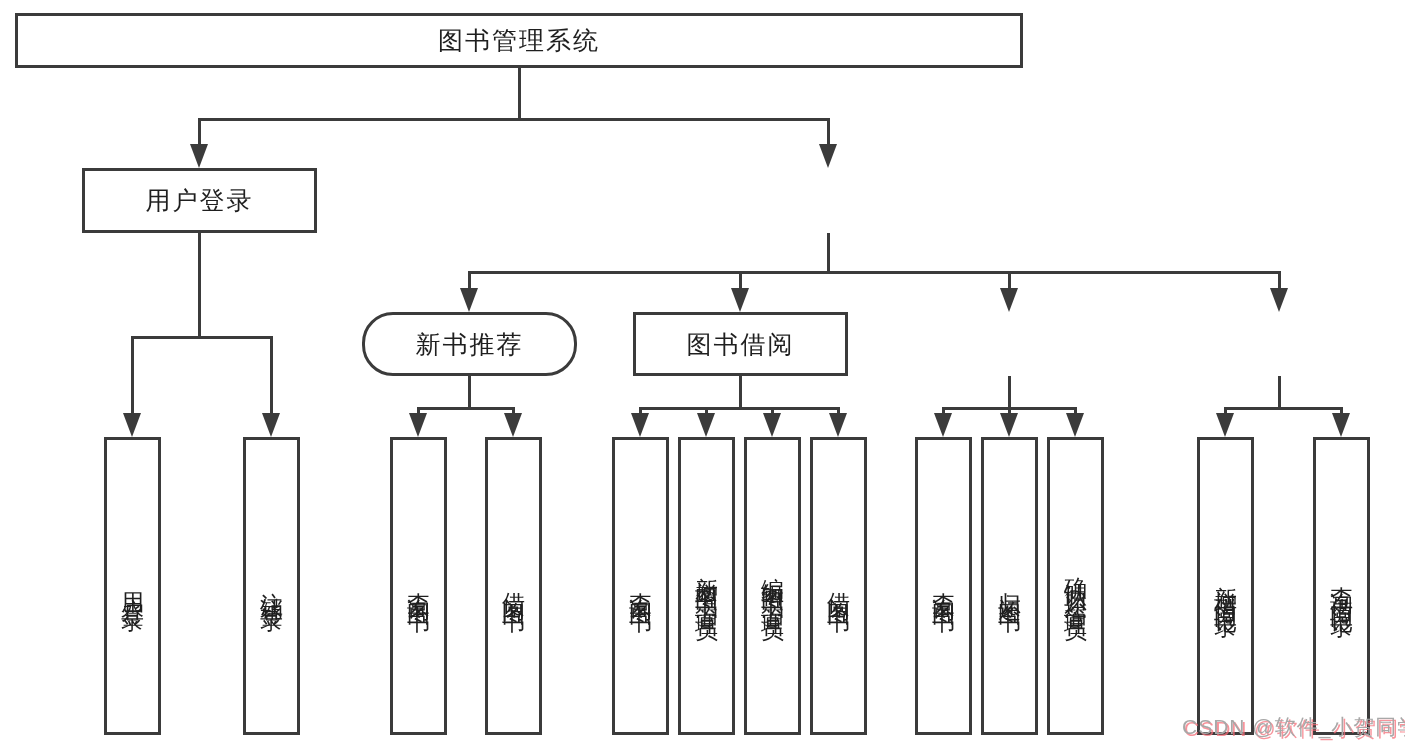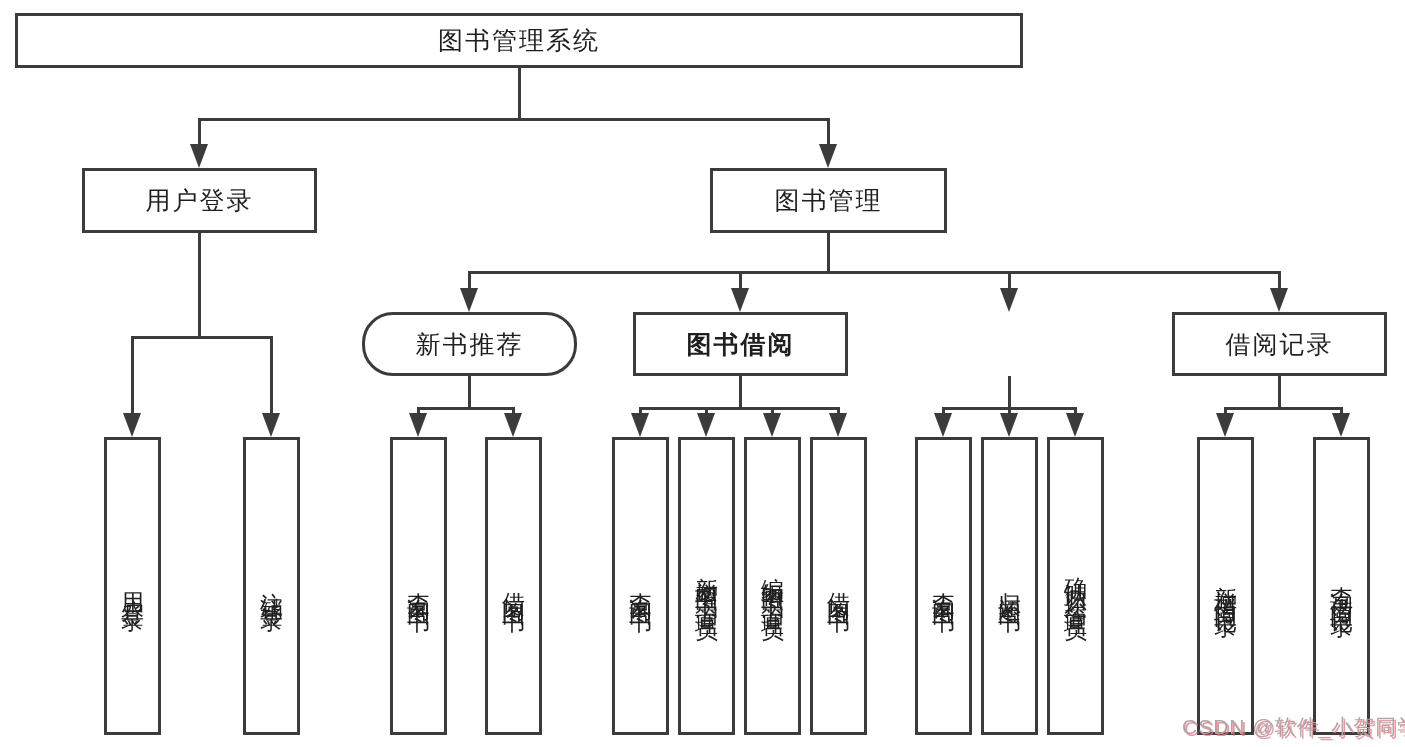--- a/index.html
+++ b/index.html
@@ -90,28 +90,26 @@
   <div class="hline" style="left:1224px;top:407px;width:119px;"></div>
   <div class="vline" style="left:1224px;top:407px;height:10px;"></div>
   <div class="vline" style="left:1340px;top:407px;height:10px;"></div>
   <div class="arrow" style="left:1216px;top:413px;"></div>
   <div class="arrow" style="left:1332px;top:413px;"></div>
 
   <div class="box hbox" style="left:15px;top:13px;width:1008px;height:55px;">图书管理系统</div>
 
   <div class="box hbox" style="left:82px;top:168px;width:235px;height:65px;">用户登录</div>
 
-  <div class="box hbox" style="left:710px;top:168px;width:237px;height:65px;">图书管理</div>
 
   <div class="box hbox" style="left:362px;top:312px;width:215px;height:64px;border-radius:31px;">新书推荐</div>
 
-  <div class="box hbox" style="left:633px;top:312px;width:215px;height:64px;font-weight:bold;">图书借阅</div>
+  <div class="box hbox" style="left:633px;top:312px;width:215px;height:64px;">图书借阅</div>
 
 
-  <div class="box hbox" style="left:1172px;top:312px;width:215px;height:64px;">借阅记录</div>
 
   <div class="box leaf" style="left:104px;top:437px;width:57px;height:298px;">用户登录</div>
   <div class="box leaf" style="left:243px;top:437px;width:57px;height:298px;">注销登录</div>
 
   <div class="box leaf" style="left:390px;top:437px;width:57px;height:298px;">查询图书</div>
   <div class="box leaf" style="left:485px;top:437px;width:57px;height:298px;">借阅图书</div>
 
   <div class="box leaf" style="left:612px;top:437px;width:57px;height:298px;">查询图书</div>
   <div class="box leaf" style="left:678px;top:437px;width:57px;height:298px;">新增图书（管理员）</div>
   <div class="box leaf" style="left:744px;top:437px;width:57px;height:298px;">编辑图书（管理员）</div>

